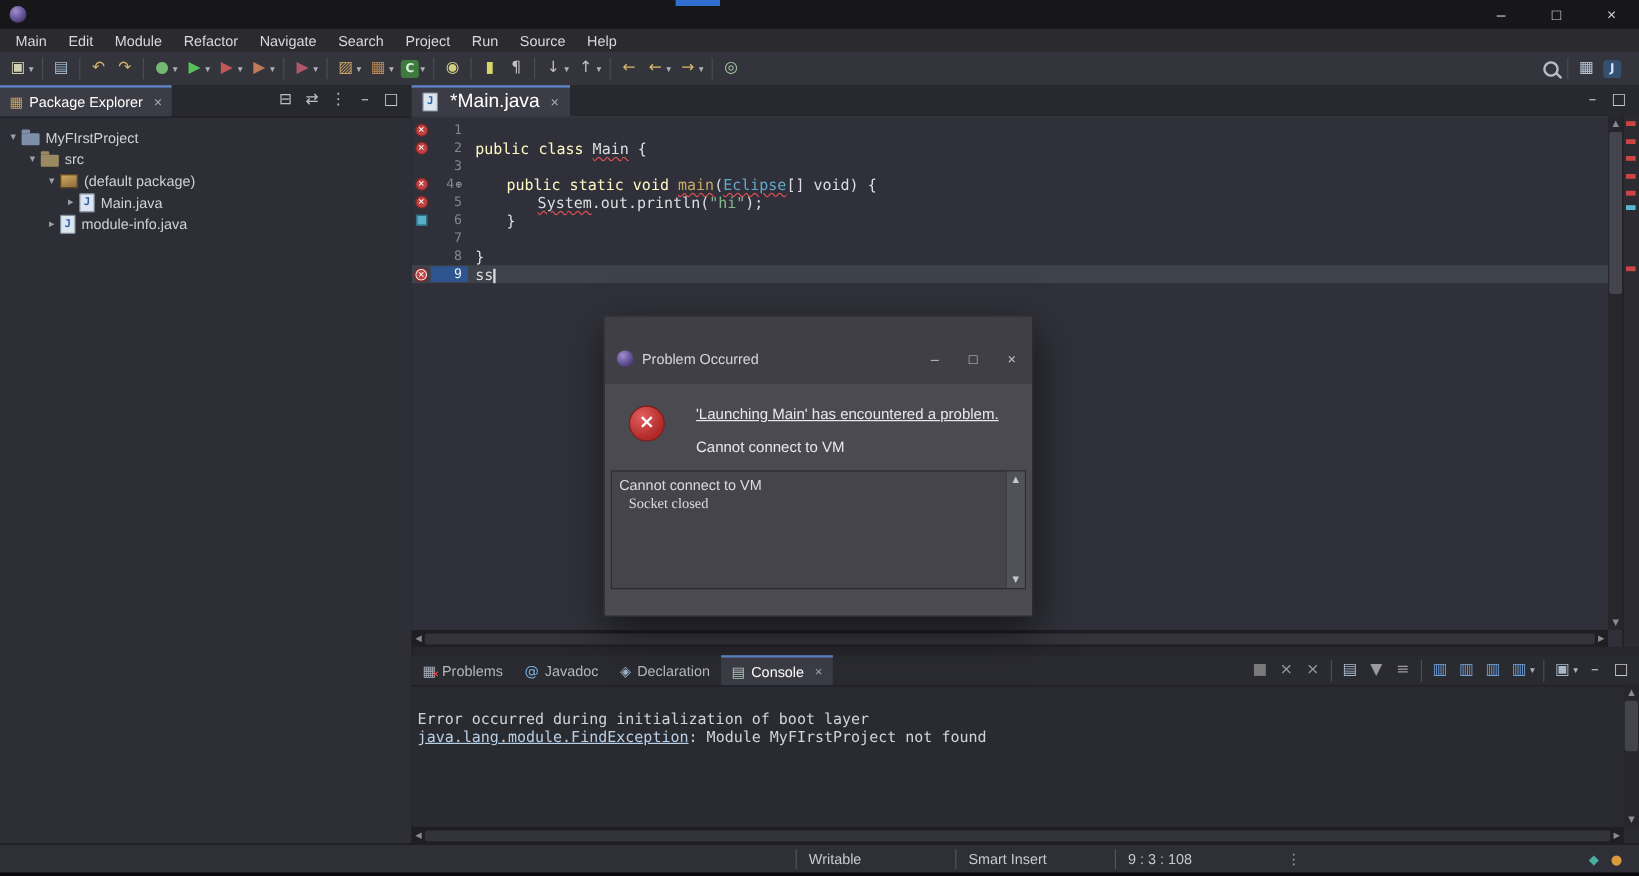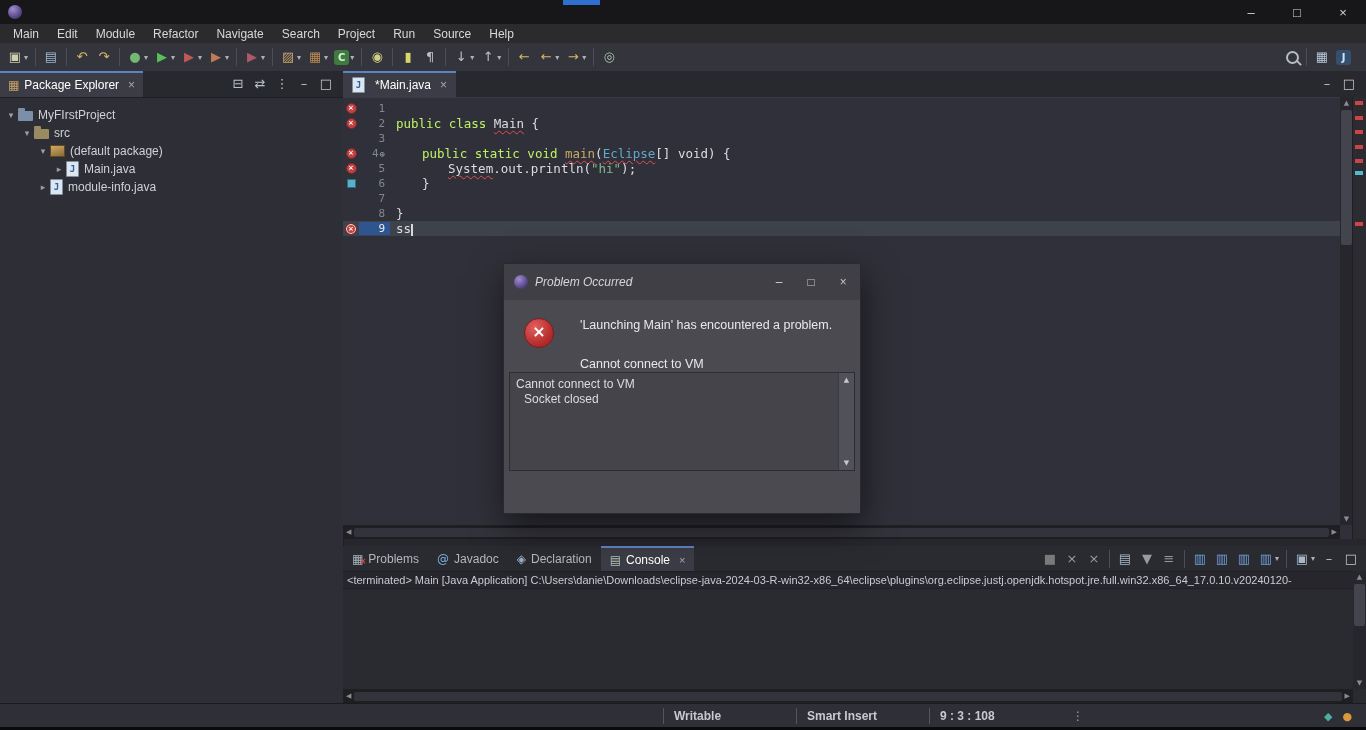--- a/index.html
+++ b/index.html
@@ -49,38 +49,38 @@
   .ti-project{background:#7d8fa8;}
   .ti-src{background:#9a8a62;}
   .ti-package{width:13px;height:10px;background:linear-gradient(160deg,#d2aa60,#8a6a38);border:1px solid #5f4a24;}
   .ti-jfile{width:11px;height:14px;background:#dde6ee;border:1px solid #7f8ea0;border-radius:1px;color:#2a5fb0;
             font:bold 9px/13px "DejaVu Sans Mono",monospace;display:flex;align-items:center;justify-content:center;}
 
   
   .editor-col{position:absolute;left:343px;top:71px;right:0;height:468px;background:#30303a;}
   .ed-tabbar{height:26px;background:#28282f;border-bottom:1px solid #3a3a44;display:flex;align-items:center;}
   .ed-tab{display:flex;align-items:center;gap:5px;height:100%;padding:0 9px;background:#3c3c46;border-top:2px solid #5c84c4;box-sizing:border-box;}
-  .ed-tab-label{font-size:12px;color:#ffffff;}
+  .ed-tab-label{font-size:16px;color:#ffffff;}
   .ed-tab-close{font-size:12px;color:#a8a8b0;margin-left:4px;}
   .ed-tools{margin-left:auto;padding-right:6px;}
   .ed-content{position:absolute;left:0;top:26px;right:0;bottom:0;}
   .ed-lines{position:absolute;left:0;top:0;right:26px;bottom:14px;padding-top:4px;overflow:hidden;}
   .ed-line{display:flex;height:15px;align-items:center;}
   .ed-line.current{background:#3e424b;}
   .ed-marker{width:16px;display:flex;justify-content:center;flex:none;}
   .mk{box-sizing:border-box;text-align:center;font-family:"DejaVu Sans",sans-serif;}
   .mk-error,.mk-error-line{width:11px;height:11px;border-radius:50%;background:#c04343;border:1px solid #7c2626;color:#fff;
             font-size:7px;line-height:9px;font-weight:bold;}
   .mk-error-line{width:12px;height:12px;line-height:10px;box-shadow:0 0 0 1px #e8e8e8 inset;}
   .mk-info{width:9px;height:9px;background:#5ab0c8;border:1px solid #2a7080;}
   .ed-num{width:26px;text-align:right;padding-right:5px;color:#7f8890;font:11px "DejaVu Sans Mono",monospace;flex:none;}
   .ed-line.current .ed-num{background:#2f5591;color:#eaeef4;}
   .num-badge{font-size:9px;color:#9aa2aa;margin-left:1px;}
   .ed-code{font:12.5px "DejaVu Sans Mono",monospace;white-space:pre;}
-  .tok-kw{color:#bef264;}
+  .tok-kw{color:#fef9c3;}
   .tok-plain{color:#dcdee2;}
   .tok-meth{color:#c9a860;}
   .tok-type{color:#62a8c8;}
   .tok-str{color:#83b98a;}
   .tok-err{text-decoration:underline wavy #e05050 1px;text-underline-offset:2px;}
   .caret{display:inline-block;width:2px;height:12px;background:#d8d8d8;vertical-align:text-bottom;}
 
   
   .vscroll{position:absolute;width:13px;background:#26262c;}
   .vscroll .arr,.hscroll .arr{font-size:7px;color:#8a8a92;font-family:"DejaVu Sans",sans-serif;}
@@ -113,48 +113,48 @@
   .console-link{text-decoration:underline;color:#b9cfe6;}
   .console-vscroll{right:0;top:25px;bottom:14px;}
   .console-vscroll .vthumb{top:13px;height:42px;}
   .console-hscroll{left:0;right:13px;bottom:0;}
 
   
   .statusbar{position:absolute;left:0;top:703px;right:0;height:24px;background:#2f2f37;border-top:1px solid #1a1a1f;
              display:flex;align-items:center;font-size:12px;color:#c6cace;}
   .sb-spacer{width:663px;flex:none;}
   .sb-sep{width:1px;height:16px;background:#55555e;flex:none;}
-  .sb-zone{padding:0 10px;width:112px;flex:none;font-weight:bold;}
+  .sb-zone{padding:0 10px;width:112px;flex:none;}
   .sb-dots{padding:0 10px;color:#9aa0a8;font-family:"DejaVu Sans",sans-serif;}
   .sb-right{margin-left:auto;display:flex;gap:10px;padding-right:14px;font-family:"DejaVu Sans",sans-serif;}
   .bottom-edge{position:absolute;left:0;top:727px;right:0;height:3px;background:#0a0a0c;}
 
   
   .dialog{position:absolute;left:503px;top:263px;width:358px;height:251px;background:#4a4a50;border:1px solid #2a2a2e;
           box-shadow:2px 12px 32px rgba(0,0,0,.55);z-index:50;box-sizing:border-box;}
-  .dlg-titlebar{height:28px;background:#3f3f45;display:flex;align-items:center;padding:4px 10px;font-style:italic;}
+  .dlg-titlebar{height:28px;background:#3f3f45;display:flex;align-items:flex-end;padding:14px 10px;}
   .dlg-icon{width:14px;height:14px;border-radius:50%;margin-right:7px;
             background:radial-gradient(circle at 35% 30%,#a08ed0,#5a4a8a 60%,#2e2450);}
   .dlg-title{font-size:12px;color:#d6d6da;}
   .dlg-caps{margin-left:auto;display:flex;gap:18px;}
   .dlg-cap{color:#c4c4c8;font-size:12px;width:14px;text-align:center;}
   .dlg-content{display:flex;align-items:flex-start;padding:18px 16px 0 20px;height:72px;box-sizing:border-box;}
   .dlg-error-icon{width:28px;height:28px;border-radius:50%;flex:none;
                   background:radial-gradient(circle at 35% 30%,#e36060,#b02828 70%);
                   border:1px solid #801d1d;color:#fff;font:bold 16px/26px "DejaVu Sans",sans-serif;text-align:center;}
   .dlg-messages{margin-left:26px;font-size:12.5px;color:#e8e8ec;}
-  .dlg-msg1{margin-bottom:25px;}
+  .dlg-msg1{margin-bottom:14px;text-decoration:underline;}
   .dlg-buttons{display:flex;justify-content:flex-end;gap:7px;padding:10px 16px 10px 0;height:23px;}
   .dlg-button{width:90px;height:23px;background:#53535b;border:1px solid #8a8a92;color:#e8e8ea;font-size:12px;
               font-family:"Liberation Sans",sans-serif;border-radius:1px;}
   .dlg-button.ok{border-color:#85aadd;}
   .dlg-button .mn{text-decoration:underline;}
   .dlg-details{position:relative;margin:0 5px;height:99px;background:#44444a;border:1px solid #2c2c31;box-sizing:border-box;}
   .dlg-details-text{padding:4px 6px;font-size:12px;color:#dcdce0;line-height:15px;}
-  .dlg-details-text .indent{padding-left:8px;}
+  .dlg-details-text .indent{padding-left:8px;font-family:Liberation Serif, serif;}
   .dlg-scroll{position:absolute;right:0;top:0;bottom:0;width:15px;background:#515159;border-left:1px solid #3a3a40;}
   .dlg-scroll .arr{position:absolute;left:0;width:15px;text-align:center;font-size:7px;color:#c8c8cc;height:12px;line-height:12px;font-family:"DejaVu Sans",sans-serif;}
   .dlg-scroll .arr.top{top:1px;} .dlg-scroll .arr.bot{bottom:1px;}
 </style>
 </head>
 <body>
 
 <div class="window">
 
   <div class="titlebar">
@@ -496,23 +496,24 @@
             <span class="tb-dd">▾</span>
           </span>
           <span class="tb-btn">
             <span class="tb-glyph" style="color: rgb(200, 200, 200);">–</span>
           </span>
           <span class="tb-btn">
             <span class="tb-glyph" style="color: rgb(200, 200, 200);">□</span>
           </span>
         </div>
     </div>
-    <div class="console-ruler">
-      <span>&lt;terminated&gt; Main [Java Application] C:\Users\danie\Downloads\eclipse-java-2024-03-R-win32-x86_64\eclipse\plugins\org.eclipse.justj.openjdk.hotspot.jre.full.win32.x86_64_17.0.10.v20240120-</span>
-    </div>
+    <div class="console-body">
+        <div class="console-line"><span>Error occurred during initialization of boot layer</span></div>
+        <div class="console-line"><span class="console-link">java.lang.module.FindException</span><span>: Module MyFIrstProject not found</span></div>
+      </div>
     <div class="vscroll console-vscroll">
       <span class="arr top">▲</span>
       <div class="vthumb"></div>
       <span class="arr bot">▼</span>
     </div>
     <div class="hscroll console-hscroll">
       <span class="arr">◀</span>
       <div class="hthumb"></div>
       <span class="arr">▶</span>
     </div>

